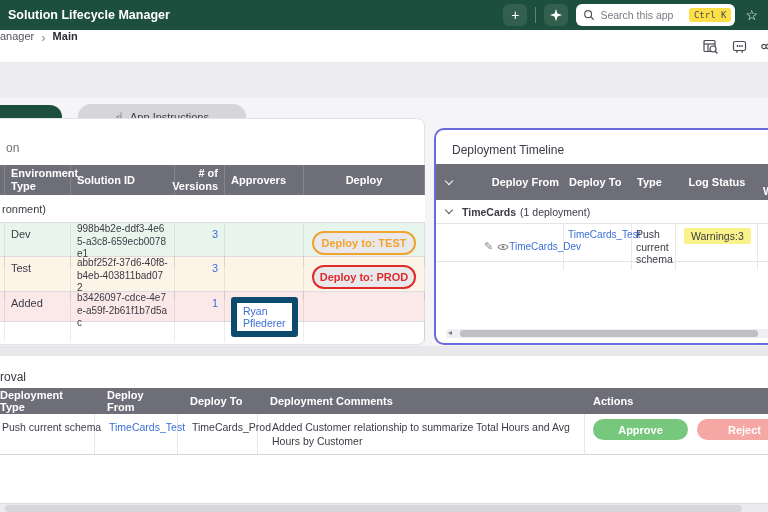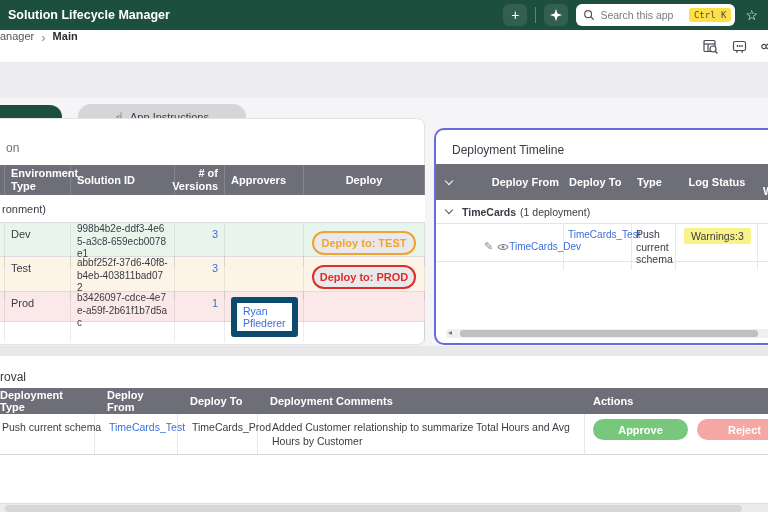--- a/index.html
+++ b/index.html
@@ -202,21 +202,21 @@
       <div class="c id">abbf252f-37d6-40f8-b4eb-403811bad072</div>
       <div class="c ver">3</div>
       <div class="c"></div>
       <div class="c deploy-cell">
         <button class="deploy-btn deploy-prod">Deploy to: PROD</button>
       </div>
     </div>
 
     <div class="sol-row row-prod">
       <div class="c"></div>
-      <div class="c">Prod</div>
+      <div class="c">Added</div>
       <div class="c id">b3426097-cdce-4e7e-a59f-2b61f1b7d5ac</div>
       <div class="c ver">1</div>
       <div class="c">
         <span class="approver-chip">Ryan Pflederer</span>
       </div>
       <div class="c deploy-cell"></div>
     </div>
   </div>
 
   <section class="tl-panel">

